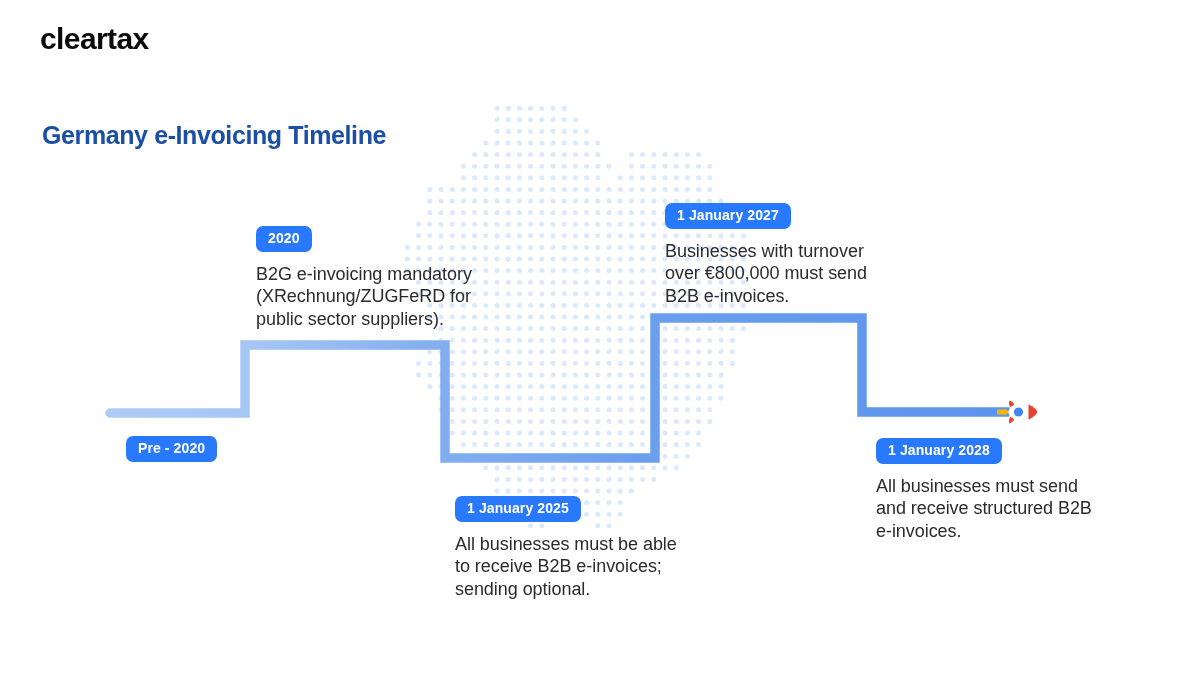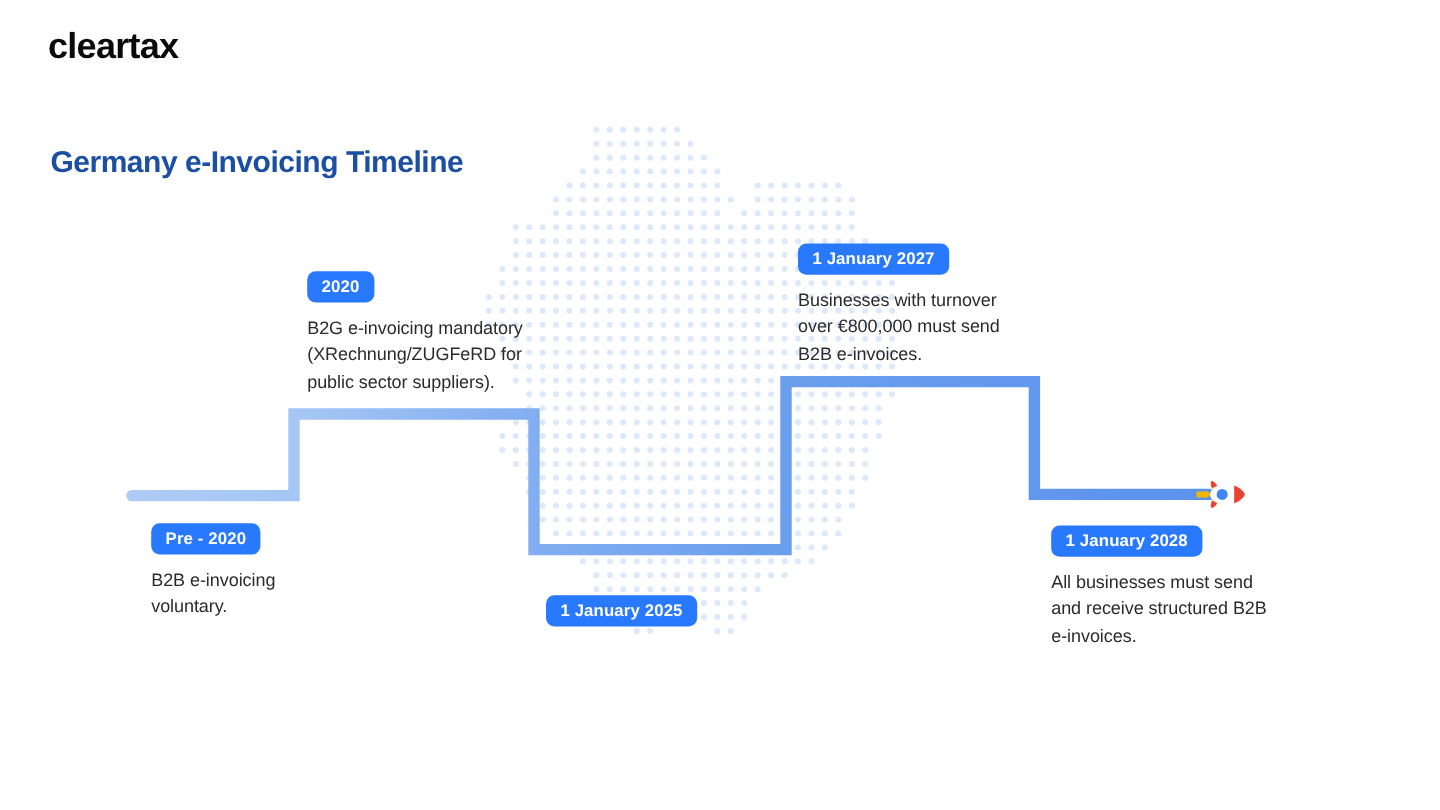--- a/index.html
+++ b/index.html
@@ -72,21 +72,21 @@
     font-size: 14px;
     font-weight: 700;
     letter-spacing: 0.1px;
     padding: 5px 12px 6px 12px;
     border-radius: 7px;
     white-space: nowrap;
     line-height: 1.05;
   }
   .desc {
     margin-top: 11px;
-    font-size: 15px;
+    font-size: 18px;
     line-height: 22.6px;
     color: #2b2b2b;
     letter-spacing: -0.05px;
     white-space: pre-line;
   }
 
   #milestone-pre2020 { left: 126px; top: 436px; }
   #milestone-2020    { left: 256px; top: 226px; }
   #milestone-2025    { left: 455px; top: 496px; }
   #milestone-2027    { left: 665px; top: 203px; }
@@ -945,33 +945,34 @@
       <stop offset="0.34" stop-color="#86b0f1"></stop>
       <stop offset="0.58" stop-color="#6ba0ee"></stop>
       <stop offset="1.00" stop-color="#5b92ec"></stop>
     </linearGradient>
   </defs>
   <path d="M 110 413 L 245 413 L 245 345 L 445 345 L 445 458 L 655 458 L 655 318 L 862 318 L 862 412 L 1008 412" fill="none" stroke="url(#line-grad)" stroke-width="9.5" stroke-linecap="round" stroke-linejoin="miter"></path>
 </svg>
 
 <div class="milestone" id="milestone-pre2020">
   <div class="badge">Pre - 2020</div>
-  <div class="desc">B2B e-invoicing
-voluntary.</div>
 </div>
 
 <div class="milestone" id="milestone-2020">
   <div class="badge">2020</div>
   <div class="desc">B2G e-invoicing mandatory
 (XRechnung/ZUGFeRD for
 public sector suppliers).</div>
 </div>
 
 <div class="milestone" id="milestone-2025">
   <div class="badge">1 January 2025</div>
+  <div class="desc">All businesses must be able
+to receive B2B e-invoices;
+sending optional.</div>
 </div>
 
 <div class="milestone" id="milestone-2027">
   <div class="badge">1 January 2027</div>
   <div class="desc">Businesses with turnover
 over €800,000 must send
 B2B e-invoices.</div>
 </div>
 
 <div class="milestone" id="milestone-2028">

